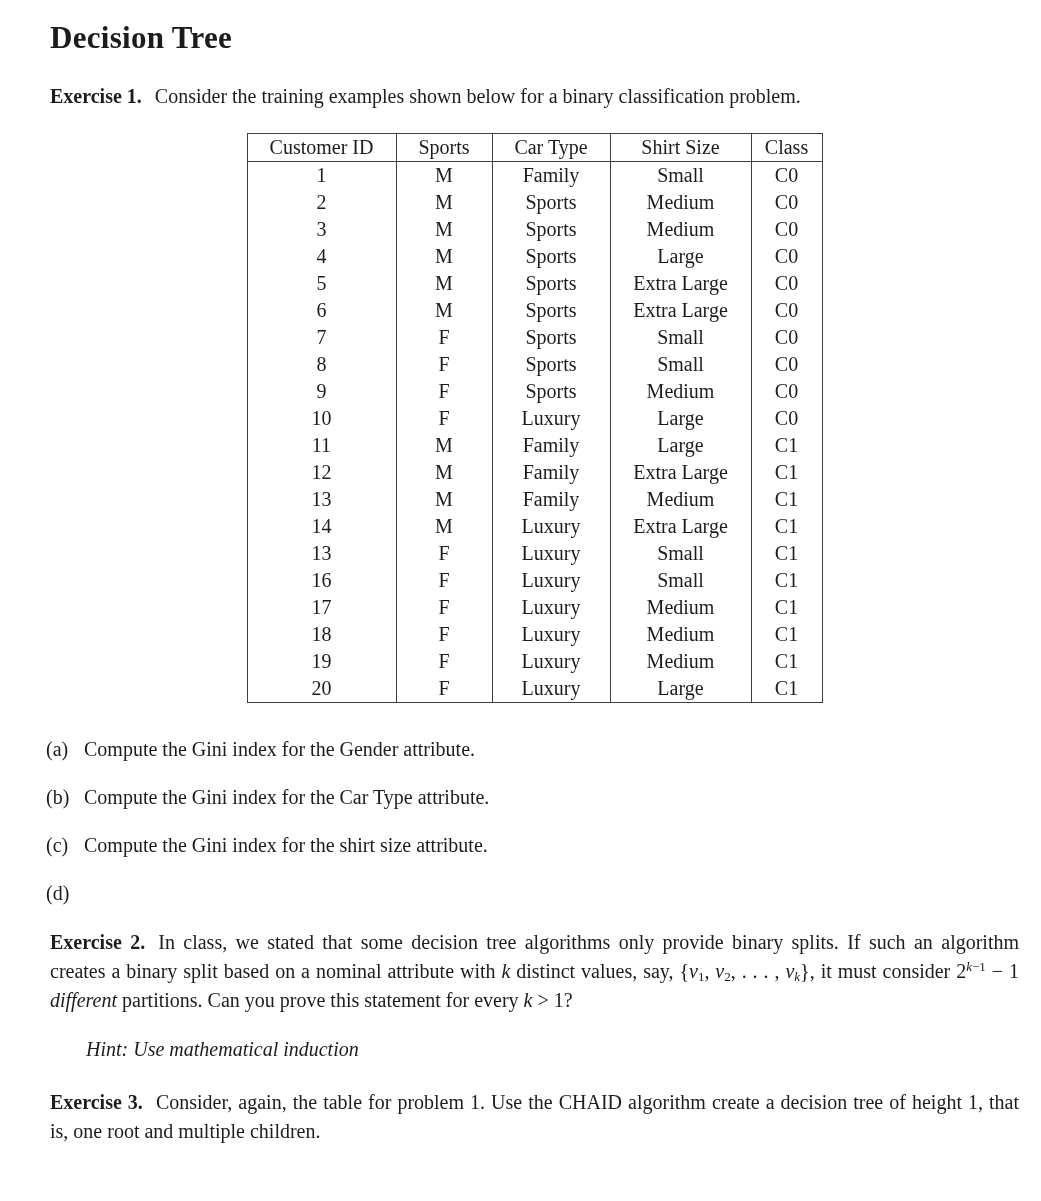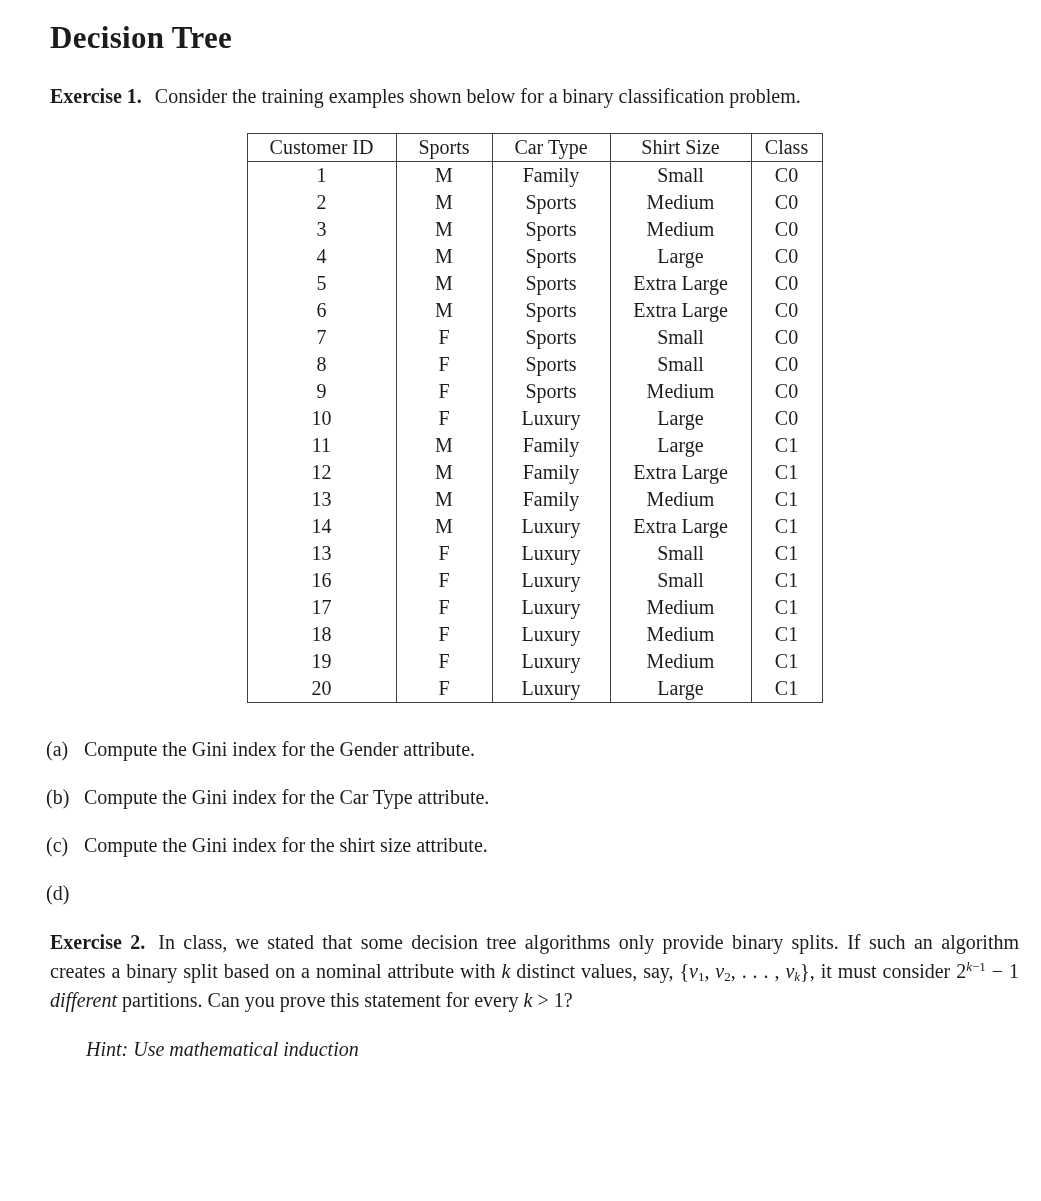--- a/index.html
+++ b/index.html
@@ -278,14 +278,15 @@
       </div>
     <div class="qitem">
         <span class="qlabel">(d)</span>
       </div>
   </div>
 
   <p class="para ex2-para"><span class="ex-label">Exercise 2.</span><span>In class, we stated that some decision tree algorithms only provide binary splits. If such an algorithm creates a binary split based on a nominal attribute with </span><span class="mi">k</span><span> distinct values, say, {</span><span class="mi">v</span><sub>1</sub><span>, </span><span class="mi">v</span><sub>2</sub><span>, . . . , </span><span class="mi">v</span><sub class="mi">k</sub><span>}, it must consider 2</span><sup><span class="mi">k</span><span>−1</span></sup><span> − 1 </span><span class="mi">different</span><span> partitions. Can you prove this statement for every </span><span class="mi">k</span><span> &gt; 1?</span></p>
 
   <div class="hint">Hint: Use mathematical induction</div>
 
+  <p class="para ex3-para"><span class="ex-label">Exercise 3.</span><span>Consider, again, the table for problem 1. Use the CHAID algorithm create a decision tree of height 1, that is, one root and multiple children.</span></p>
 
 </div>
 
 </body></html>

